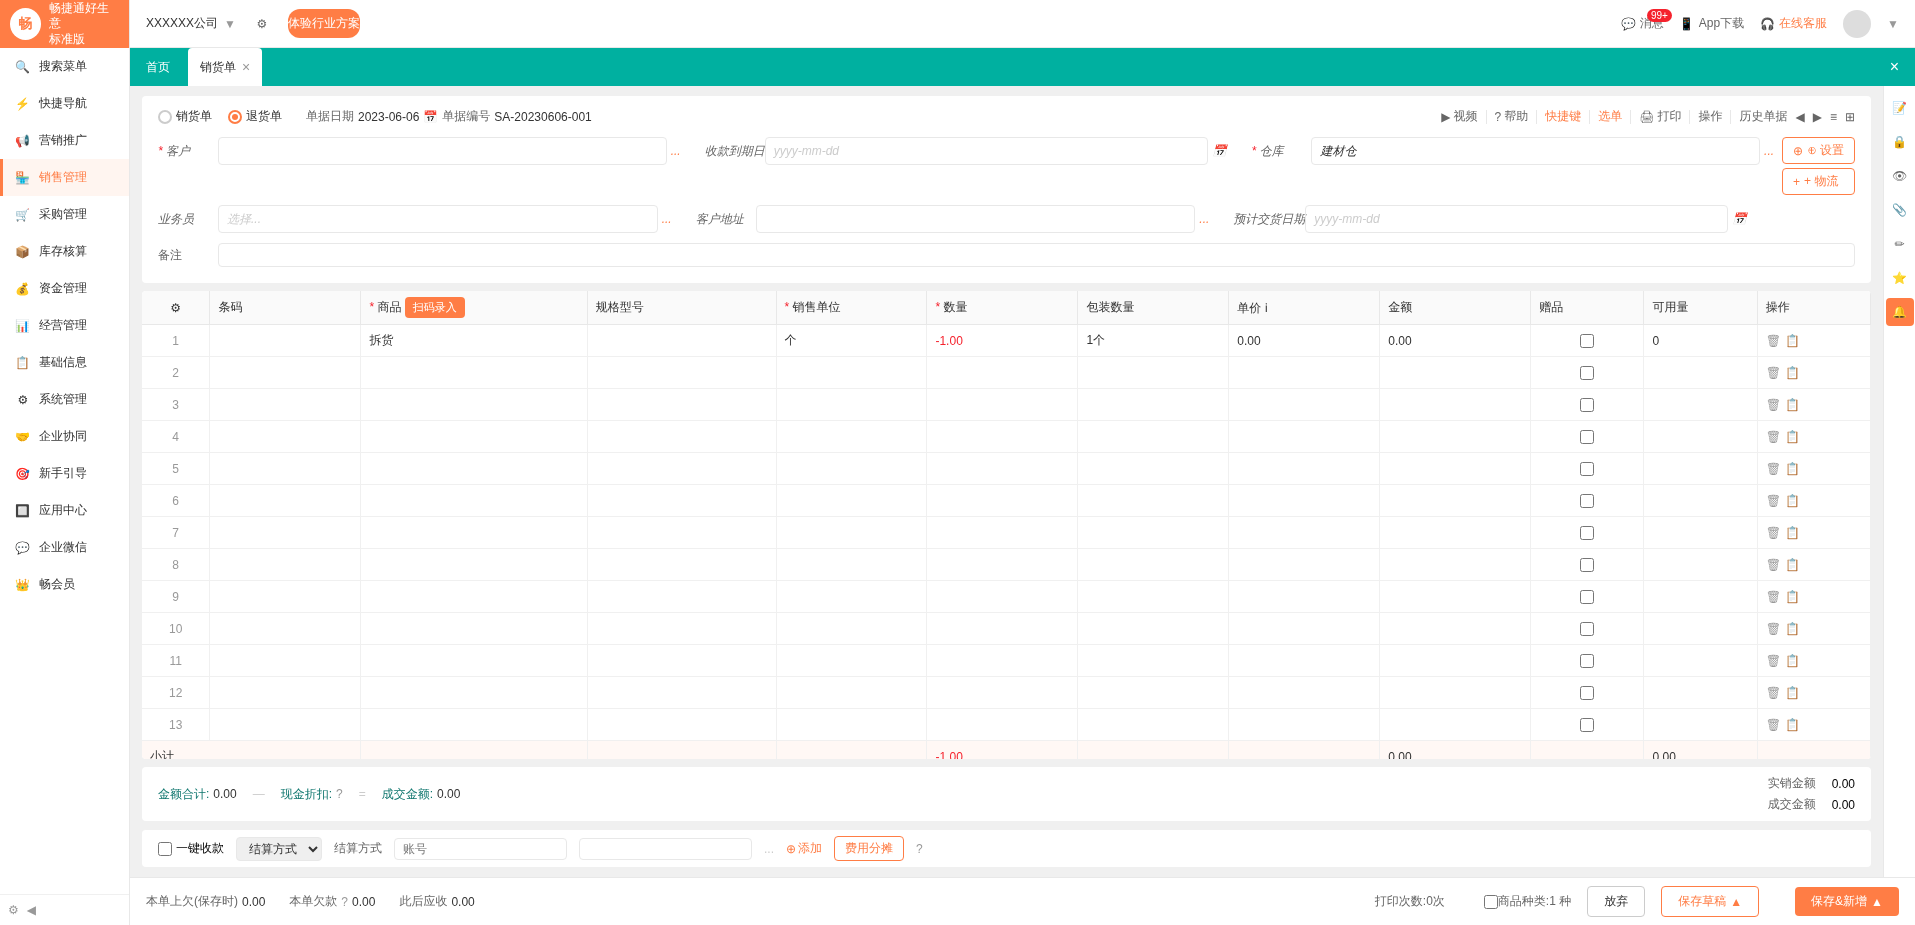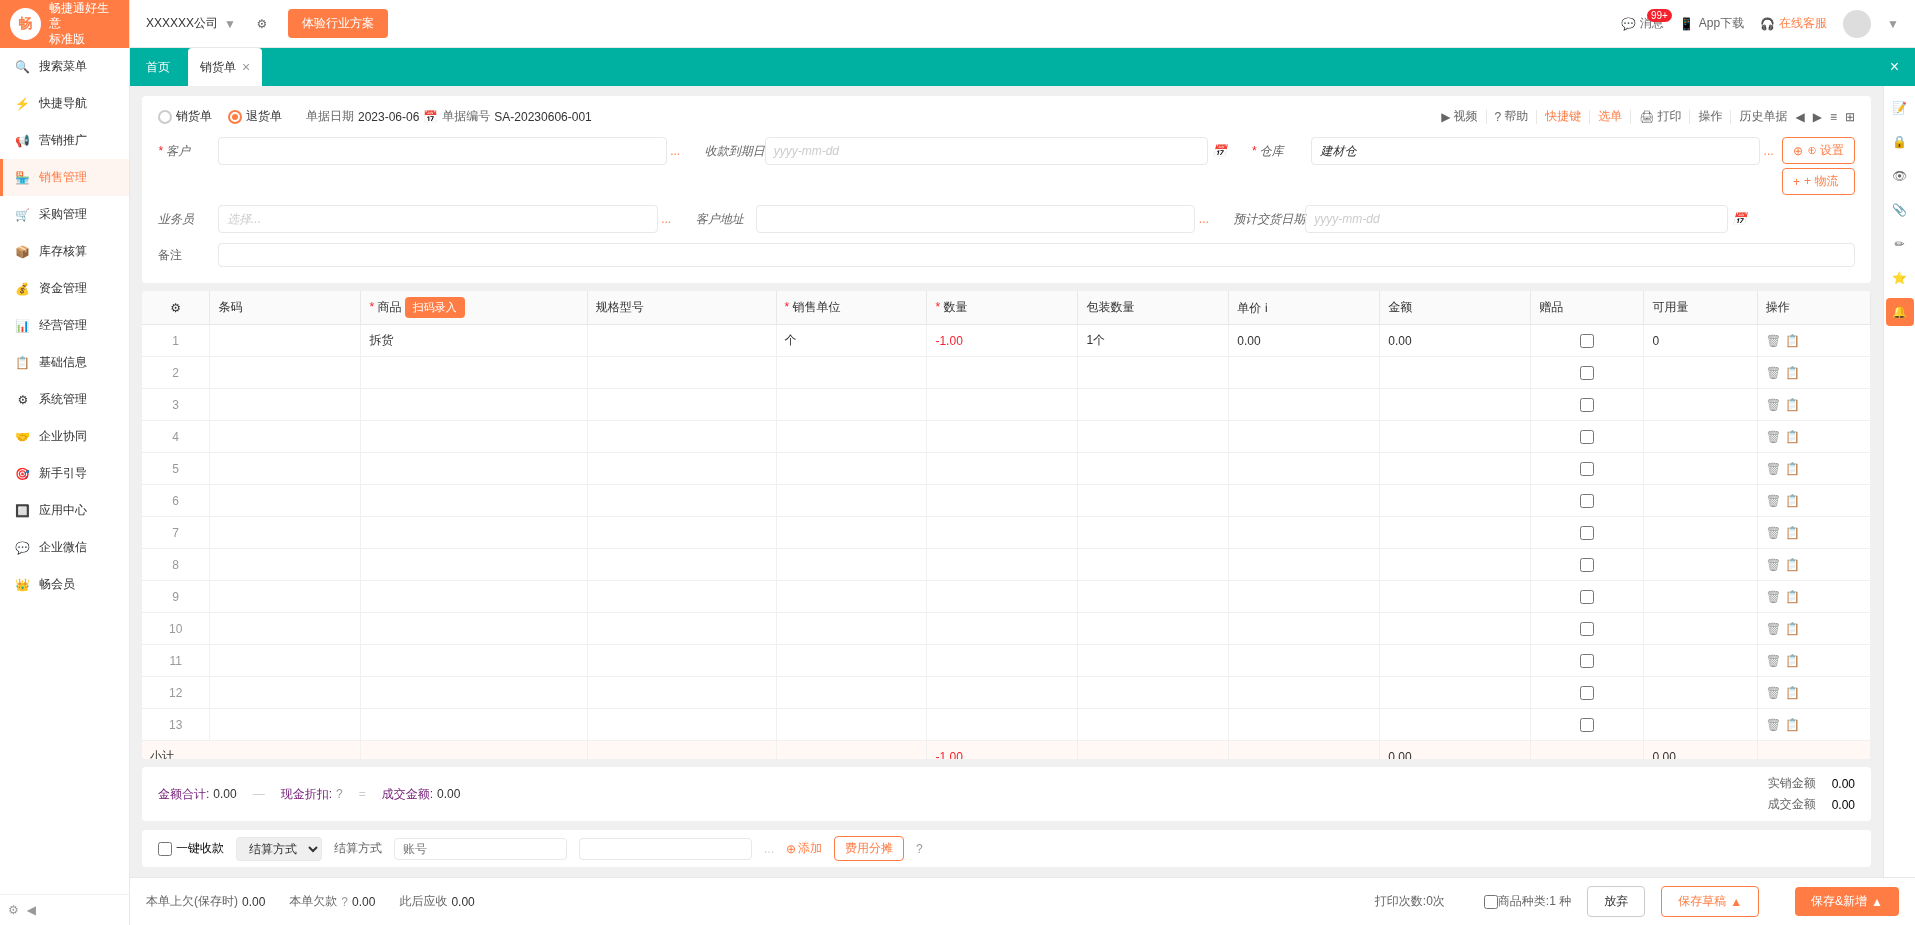--- a/index.html
+++ b/index.html
@@ -16,21 +16,21 @@
     .sidebar-bottom { margin-top: auto; padding: 8px; display: flex; gap: 8px; border-top: 1px solid #f0f0f0; }
 
     
     .main { flex: 1; display: flex; flex-direction: column; overflow: hidden; }
 
     
     .top-header { height: 48px; background: #fff; display: flex; align-items: center; padding: 0 16px; border-bottom: 1px solid #e8e8e8; gap: 12px; }
     .company-selector { display: flex; align-items: center; gap: 6px; cursor: pointer; color: #333; font-size: 13px; }
     .company-dropdown { color: #999; }
     .gear-btn { width: 28px; height: 28px; display: flex; align-items: center; justify-content: center; cursor: pointer; color: #666; }
-    .trial-btn { background: #ff7d45; color: #fff; border: none; padding: 6px 14px; border-radius: 4px; cursor: pointer; font-size: 12px; }
+    .trial-btn { background: #ff7d45; color: #fff; border: none; padding: 6px 0; border-radius: 12px; cursor: pointer; font-size: 12px; }
     .header-right { margin-left: auto; display: flex; align-items: center; gap: 16px; }
     .header-msg { display: flex; align-items: center; gap: 4px; cursor: pointer; color: #666; position: relative; }
     .badge { background: #f5222d; color: #fff; border-radius: 10px; padding: 1px 4px; font-size: 10px; position: absolute; top: -6px; right: -8px; }
     .header-app { display: flex; align-items: center; gap: 4px; cursor: pointer; color: #666; }
     .header-service { display: flex; align-items: center; gap: 4px; cursor: pointer; color: #ff7d45; }
     .avatar { width: 28px; height: 28px; background: #ddd; border-radius: 50%; cursor: pointer; }
 
     
     .tab-bar { height: 38px; background: #00b0a0; display: flex; align-items: center; padding: 0 0; position: relative; }
     .tab-home { padding: 0 16px; height: 100%; display: flex; align-items: center; color: #fff; cursor: pointer; }
@@ -75,21 +75,21 @@
     .subtotal-row td { background: #fff8f5; font-weight: 500; }
     .checkbox-cell { display: flex; align-items: center; justify-content: center; }
     input[type="checkbox"] { width: 14px; height: 14px; cursor: pointer; }
     .col-num { width: 36px; text-align: center; color: #999; }
     .op-icons { display: flex; gap: 4px; }
     .op-icon { cursor: pointer; color: #999; }
 
     
     .footer-summary { background: #fff; border-radius: 4px; padding: 8px 16px; display: flex; align-items: center; gap: 16px; }
     .summary-item { display: flex; align-items: center; gap: 4px; color: #333; }
-    .summary-label { color: #701a75; }
+    .summary-label { color: #0f766e; }
     .summary-minus { color: #ccc; }
     .summary-equals { color: #ccc; }
 
     
     .payment-row { background: #fff; border-radius: 4px; padding: 6px 16px; display: flex; align-items: center; gap: 12px; border-top: 1px solid #f0f0f0; }
     .pay-method { border: 1px solid #e8e8e8; border-radius: 4px; padding: 3px 8px; color: #333; }
     .pay-account { border: 1px solid #e8e8e8; border-radius: 4px; padding: 3px 8px; color: #ccc; }
     .pay-amount { border: 1px solid #e8e8e8; border-radius: 4px; padding: 3px 8px; color: #333; }
     .add-btn { color: #ff7d45; cursor: pointer; display: flex; align-items: center; gap: 2px; }
     .expense-btn { border: 1px solid #ff7d45; color: #ff7d45; background: #fff; padding: 3px 10px; border-radius: 4px; cursor: pointer; }

